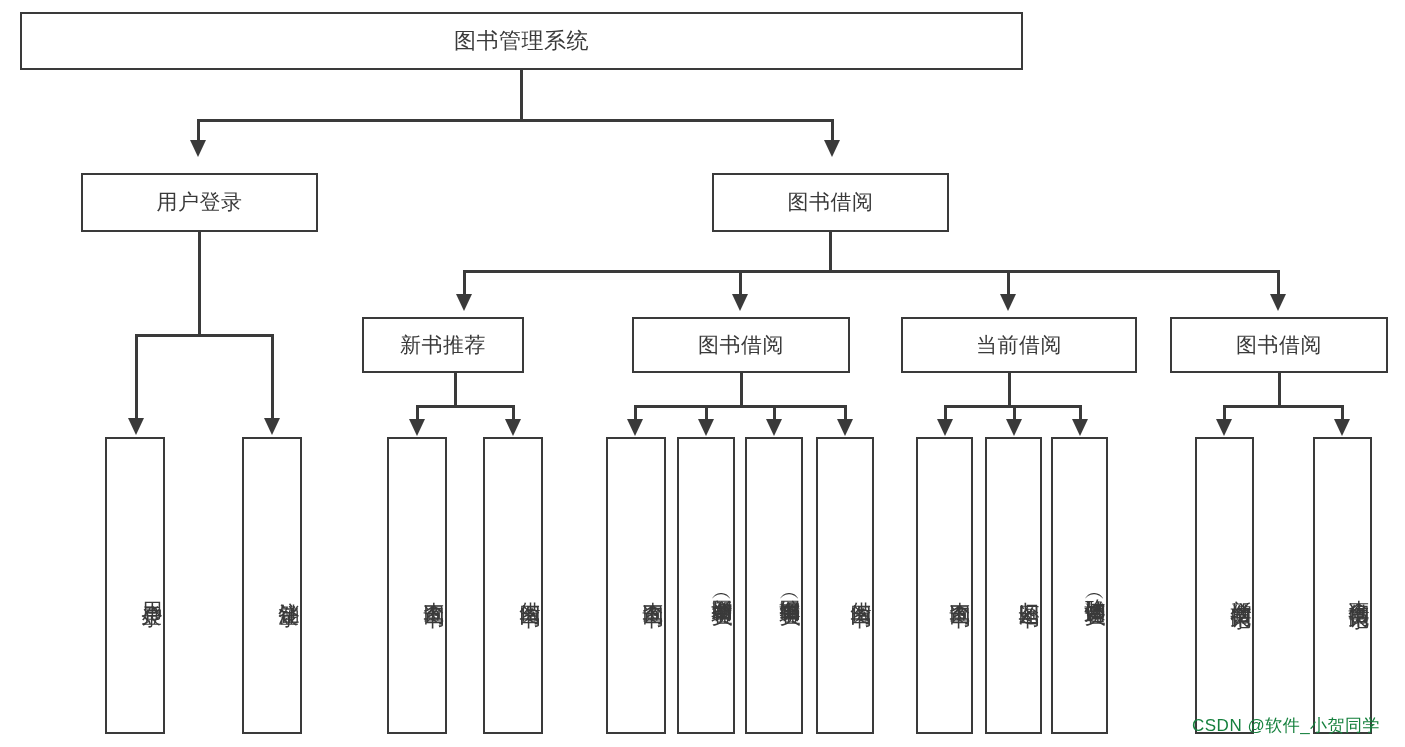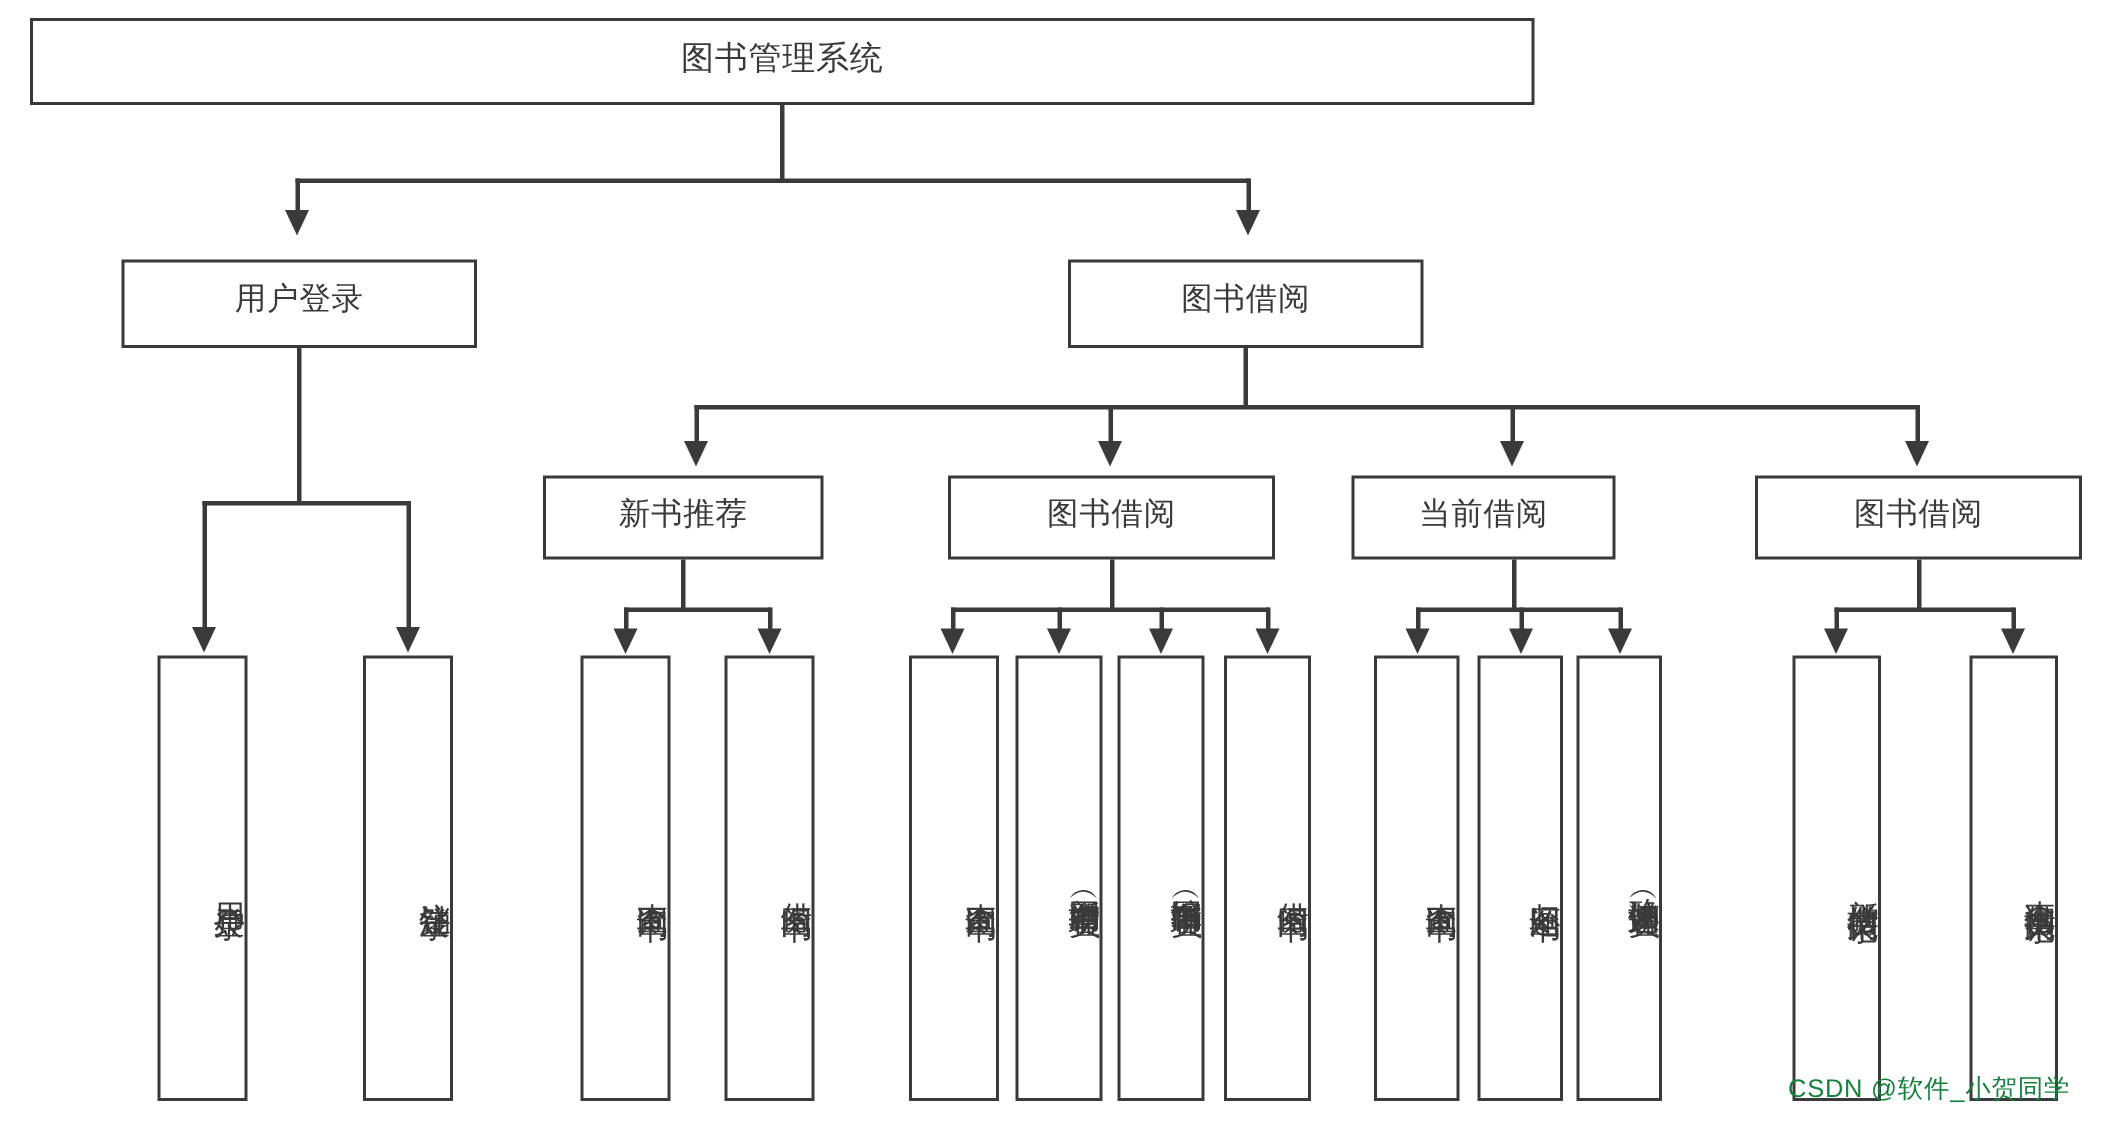--- a/index.html
+++ b/index.html
@@ -27,21 +27,20 @@
     color: #3a3a3a;
     display: flex;
     align-items: center;
     justify-content: center;
     text-align: center;
     line-height: 1.18;
     letter-spacing: 0.5px;
   }
   .node.horiz {
     font-size: 21px;
-    font-family: Liberation Mono, monospace;
   }
   .node.title-node {
     font-size: 22px;
   }
   
   .node.vert {
     font-size: 21px;
     writing-mode: vertical-rl;
     text-orientation: upright;
     align-items: flex-start;
@@ -110,25 +109,25 @@
   <div class="ln h" style="left:463px; top:270px; width:816px;"></div>
   <div class="ln v" style="left:463px; top:270px; height:27px;"></div>
   <div class="arrow" style="left:456px; top:294px;"></div>
   <div class="ln v" style="left:739px; top:270px; height:27px;"></div>
   <div class="arrow" style="left:732px; top:294px;"></div>
   <div class="ln v" style="left:1007px; top:270px; height:27px;"></div>
   <div class="arrow" style="left:1000px; top:294px;"></div>
   <div class="ln v" style="left:1277px; top:270px; height:27px;"></div>
   <div class="arrow" style="left:1270px; top:294px;"></div>
 
-  <div class="node horiz" style="left:362px; top:317px; width:187px; height:56px;">新书推荐</div>
+  <div class="node horiz" style="left:362px; top:317px; width:162px; height:56px;">新书推荐</div>
 
   <div class="node horiz" style="left:632px; top:317px; width:218px; height:56px;">图书借阅</div>
 
-  <div class="node horiz" style="left:901px; top:317px; width:176px; height:56px;text-align:center;">当前借阅</div>
+  <div class="node horiz" style="left:901px; top:317px; width:236px; height:56px;text-align:center;">当前借阅</div>
 
   <div class="node horiz" style="left:1170px; top:317px; width:218px; height:56px;">图书借阅</div>
 
   <div class="ln v" style="left:454px; top:373px; height:34px;"></div>
   <div class="ln h" style="left:416px; top:405px; width:98px;"></div>
   <div class="ln v" style="left:416px; top:405px; height:16px;"></div>
   <div class="arrow" style="left:409px; top:419px;"></div>
   <div class="ln v" style="left:512px; top:405px; height:16px;"></div>
   <div class="arrow" style="left:505px; top:419px;"></div>
 

